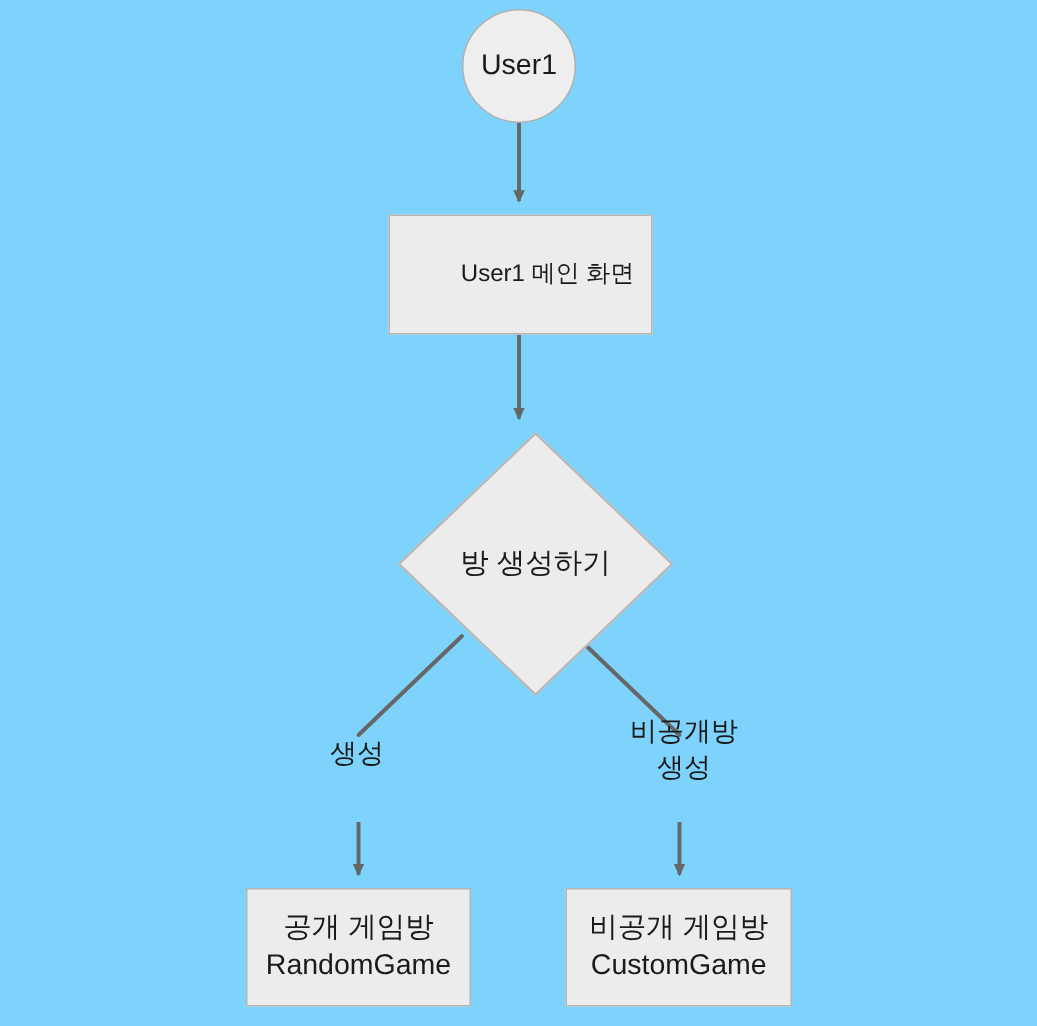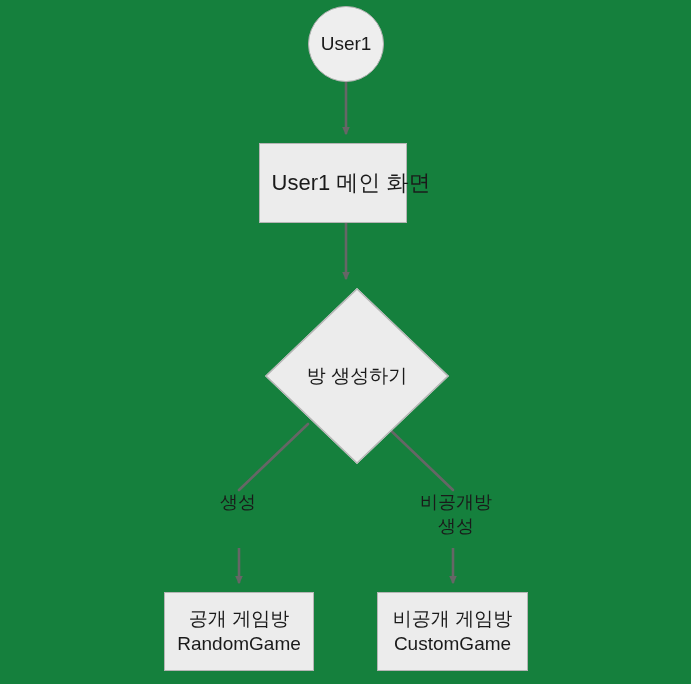--- a/index.html
+++ b/index.html
@@ -10,21 +10,21 @@
   body {
     width: 691px;
     height: 684px;
     font-family: "Liberation Sans", "DejaVu Sans", sans-serif;
     overflow: hidden;
   }
   #canvas {
     position: relative;
     width: 691px;
     height: 684px;
-    background: #15803d;
+    background: #7dd3fc;
   }
   #edges {
     position: absolute;
     left: 0;
     top: 0;
     width: 691px;
     height: 684px;
   }
 
   
@@ -55,25 +55,25 @@
     border-radius: 50%;
     background: #eeeeee;
     border: 1px solid #b0b0b0;
     font-size: 19px;
   }
 
   
   .node-box-main {
     left: 259px;
     top: 143px;
-    width: 148px;
+    width: 176px;
     height: 80px;
     background: #ececec;
     border: 1px solid #b5b5b5;
-    font-size: 22px;
+    font-size: 16px;
     padding-left: 36px;
   }
 
   
   .node-diamond-wrap {
     left: 265px;
     top: 288px;
     width: 184px;
     height: 176px;
     background: transparent;
@@ -136,21 +136,21 @@
     background: transparent;
   }
   .edge-label span { display: block; }
   .edge-label-left {
     left: 183px;
     top: 490px;
     width: 110px;
   }
   .edge-label-right {
     left: 396px;
-    top: 490px;
+    top: 475px;
     width: 120px;
   }
 </style>
 </head>
 <body>
 
 <div id="canvas">
 
   <svg id="edges" viewBox="0 0 691 684" width="691" height="684" xmlns="http://www.w3.org/2000/svg">
     <defs>

